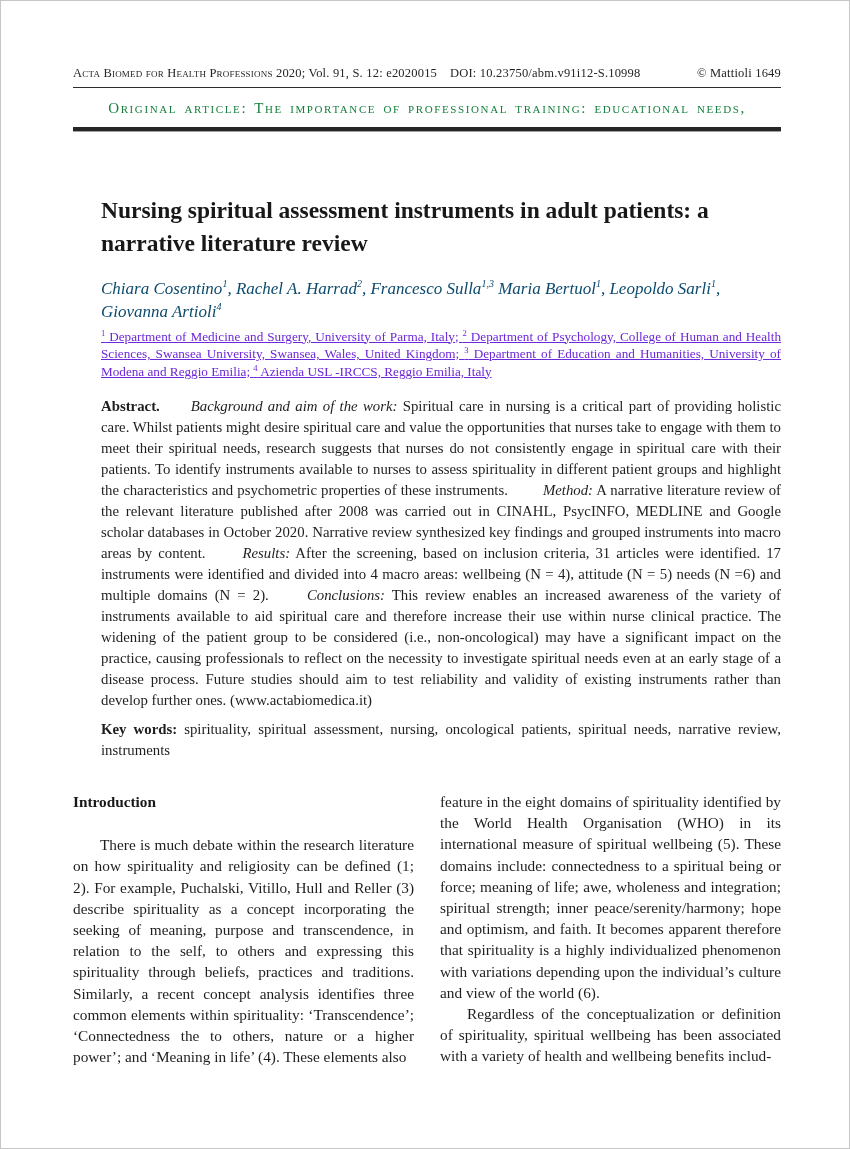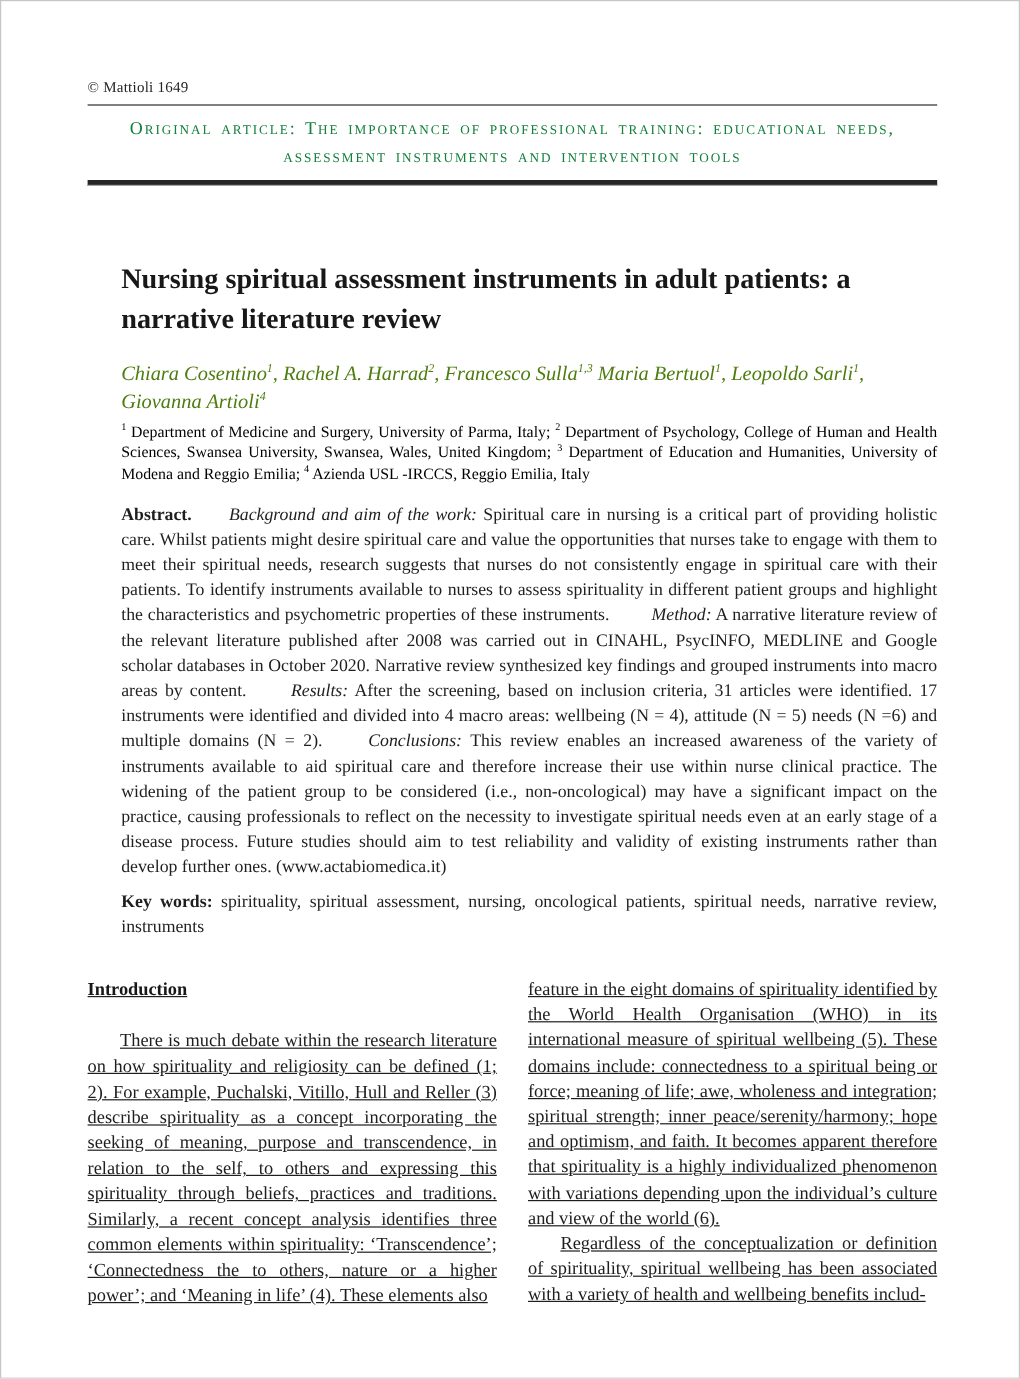--- a/index.html
+++ b/index.html
@@ -39,64 +39,64 @@
   }
 
   
   .front-matter { margin-left: 28px; }
   h1.article-title {
     font-size: 23.5px; line-height: 33px; font-weight: bold;
     margin: 62px 0 4px 0; color: #181818;
   }
   .authors {
     font-style: italic; font-size: 17px; line-height: 23px;
-    margin-top: 17px; color: #4d7c0f;
+    margin-top: 17px; color: #0c4a6e;
   }
   .authors sup { font-size: 10px; line-height: 0; }
   .affiliations {
     font-size: 13.2px; line-height: 17.5px; margin-top: 5px;
-    text-align: justify; color: #000000;
+    text-align: justify; color: #6d28d9; text-decoration: underline;
   }
   .affiliations sup { font-size: 8.5px; line-height: 0; }
   .abstract {
     font-size: 14.8px; line-height: 21px; text-align: justify;
     margin: 16px 0 0 0;
   }
   .keywords {
     font-size: 14.8px; line-height: 21px; text-align: justify;
     margin: 8px 0 0 0;
   }
   .b { font-weight: bold; }
   .i { font-style: italic; margin-left: 31px; }
   sup { vertical-align: super; }
 
   
   .columns { display: flex; gap: 26px; margin-top: 30px; }
-  .col { flex: 1 1 0; font-size: 15.3px; line-height: 21.2px; text-align: justify; text-decoration: underline; }
+  .col { flex: 1 1 0; font-size: 15.3px; line-height: 21.2px; text-align: justify; }
   .col h2 {
     font-size: 15.3px; line-height: 21.2px; font-weight: bold;
     margin: 0 0 22px 0; text-align: left; color: #181818;
   }
   .col p { margin: 0; }
   .col p.indent { text-indent: 27px; }
 </style>
 </head>
 <body>
 
 <div class="page">
   <div class="margins">
 
     <header>
       <div class="journal-line">
+        <div><span class="sc">Acta Biomed for Health Professions </span><span>2020; Vol. 91, S. 12: e2020015</span><span class="gap">DOI: 10.23750/abm.v91i12-S.10998</span></div>
         <div>© Mattioli 1649</div>
       </div>
       <hr class="rule-thin">
       <div class="section-title">
         <div>Original article: The importance of professional training: educational needs,</div>
-        <div>assessment instruments and intervention tools</div>
       </div>
       <div class="rule-thick"></div>
     </header>
 
     <section class="front-matter">
       <h1 class="article-title">Nursing spiritual assessment instruments in adult patients: a narrative literature review</h1>
       <div class="authors"><span>Chiara Cosentino</span><sup>1</sup><span>, Rachel A. Harrad</span><sup>2</sup><span>, Francesco Sulla</span><sup>1,3</sup><span> Maria Bertuol</span><sup>1</sup><span>, Leopoldo Sarli</span><sup>1</sup><span>, Giovanna Artioli</span><sup>4</sup></div>
       <div class="affiliations"><sup>1</sup><span> Department of Medicine and Surgery, University of Parma, Italy; </span><sup>2</sup><span> Department of Psychology, College of Human and Health Sciences, Swansea University, Swansea, Wales, United Kingdom; </span><sup>3</sup><span> Department of Education and Humanities, University of Modena and Reggio Emilia; </span><sup>4</sup><span> Azienda USL -IRCCS, Reggio Emilia, Italy</span></div>
       <p class="abstract"><span class="b">Abstract.</span><span class="i">Background and aim of the work:</span><span> Spiritual care in nursing is a critical part of providing holistic care. Whilst patients might desire spiritual care and value the opportunities that nurses take to engage with them to meet their spiritual needs, research suggests that nurses do not consistently engage in spiritual care with their patients. To identify instruments available to nurses to assess spirituality in different patient groups and highlight the characteristics and psychometric properties of these instruments. </span><span class="i">Method:</span><span> A narrative literature review of the relevant literature published after 2008 was carried out in CINAHL, PsycINFO, MEDLINE and Google scholar databases in October 2020. Narrative review synthesized key findings and grouped instruments into macro areas by content. </span><span class="i">Results:</span><span> After the screening, based on inclusion criteria, 31 articles were identified. 17 instruments were identified and divided into 4 macro areas: wellbeing (N = 4), attitude (N = 5) needs (N =6) and multiple domains (N = 2). </span><span class="i">Conclusions:</span><span> This review enables an increased awareness of the variety of instruments available to aid spiritual care and therefore increase their use within nurse clinical practice. The widening of the patient group to be considered (i.e., non-oncological) may have a significant impact on the practice, causing professionals to reflect on the necessity to investigate spiritual needs even at an early stage of a disease process. Future studies should aim to test reliability and validity of existing instruments rather than develop further ones. (www.actabiomedica.it)</span></p>
       <p class="keywords"><span class="b">Key words: </span><span>spirituality, spiritual assessment, nursing, oncological patients, spiritual needs, narrative review, instruments</span></p>

